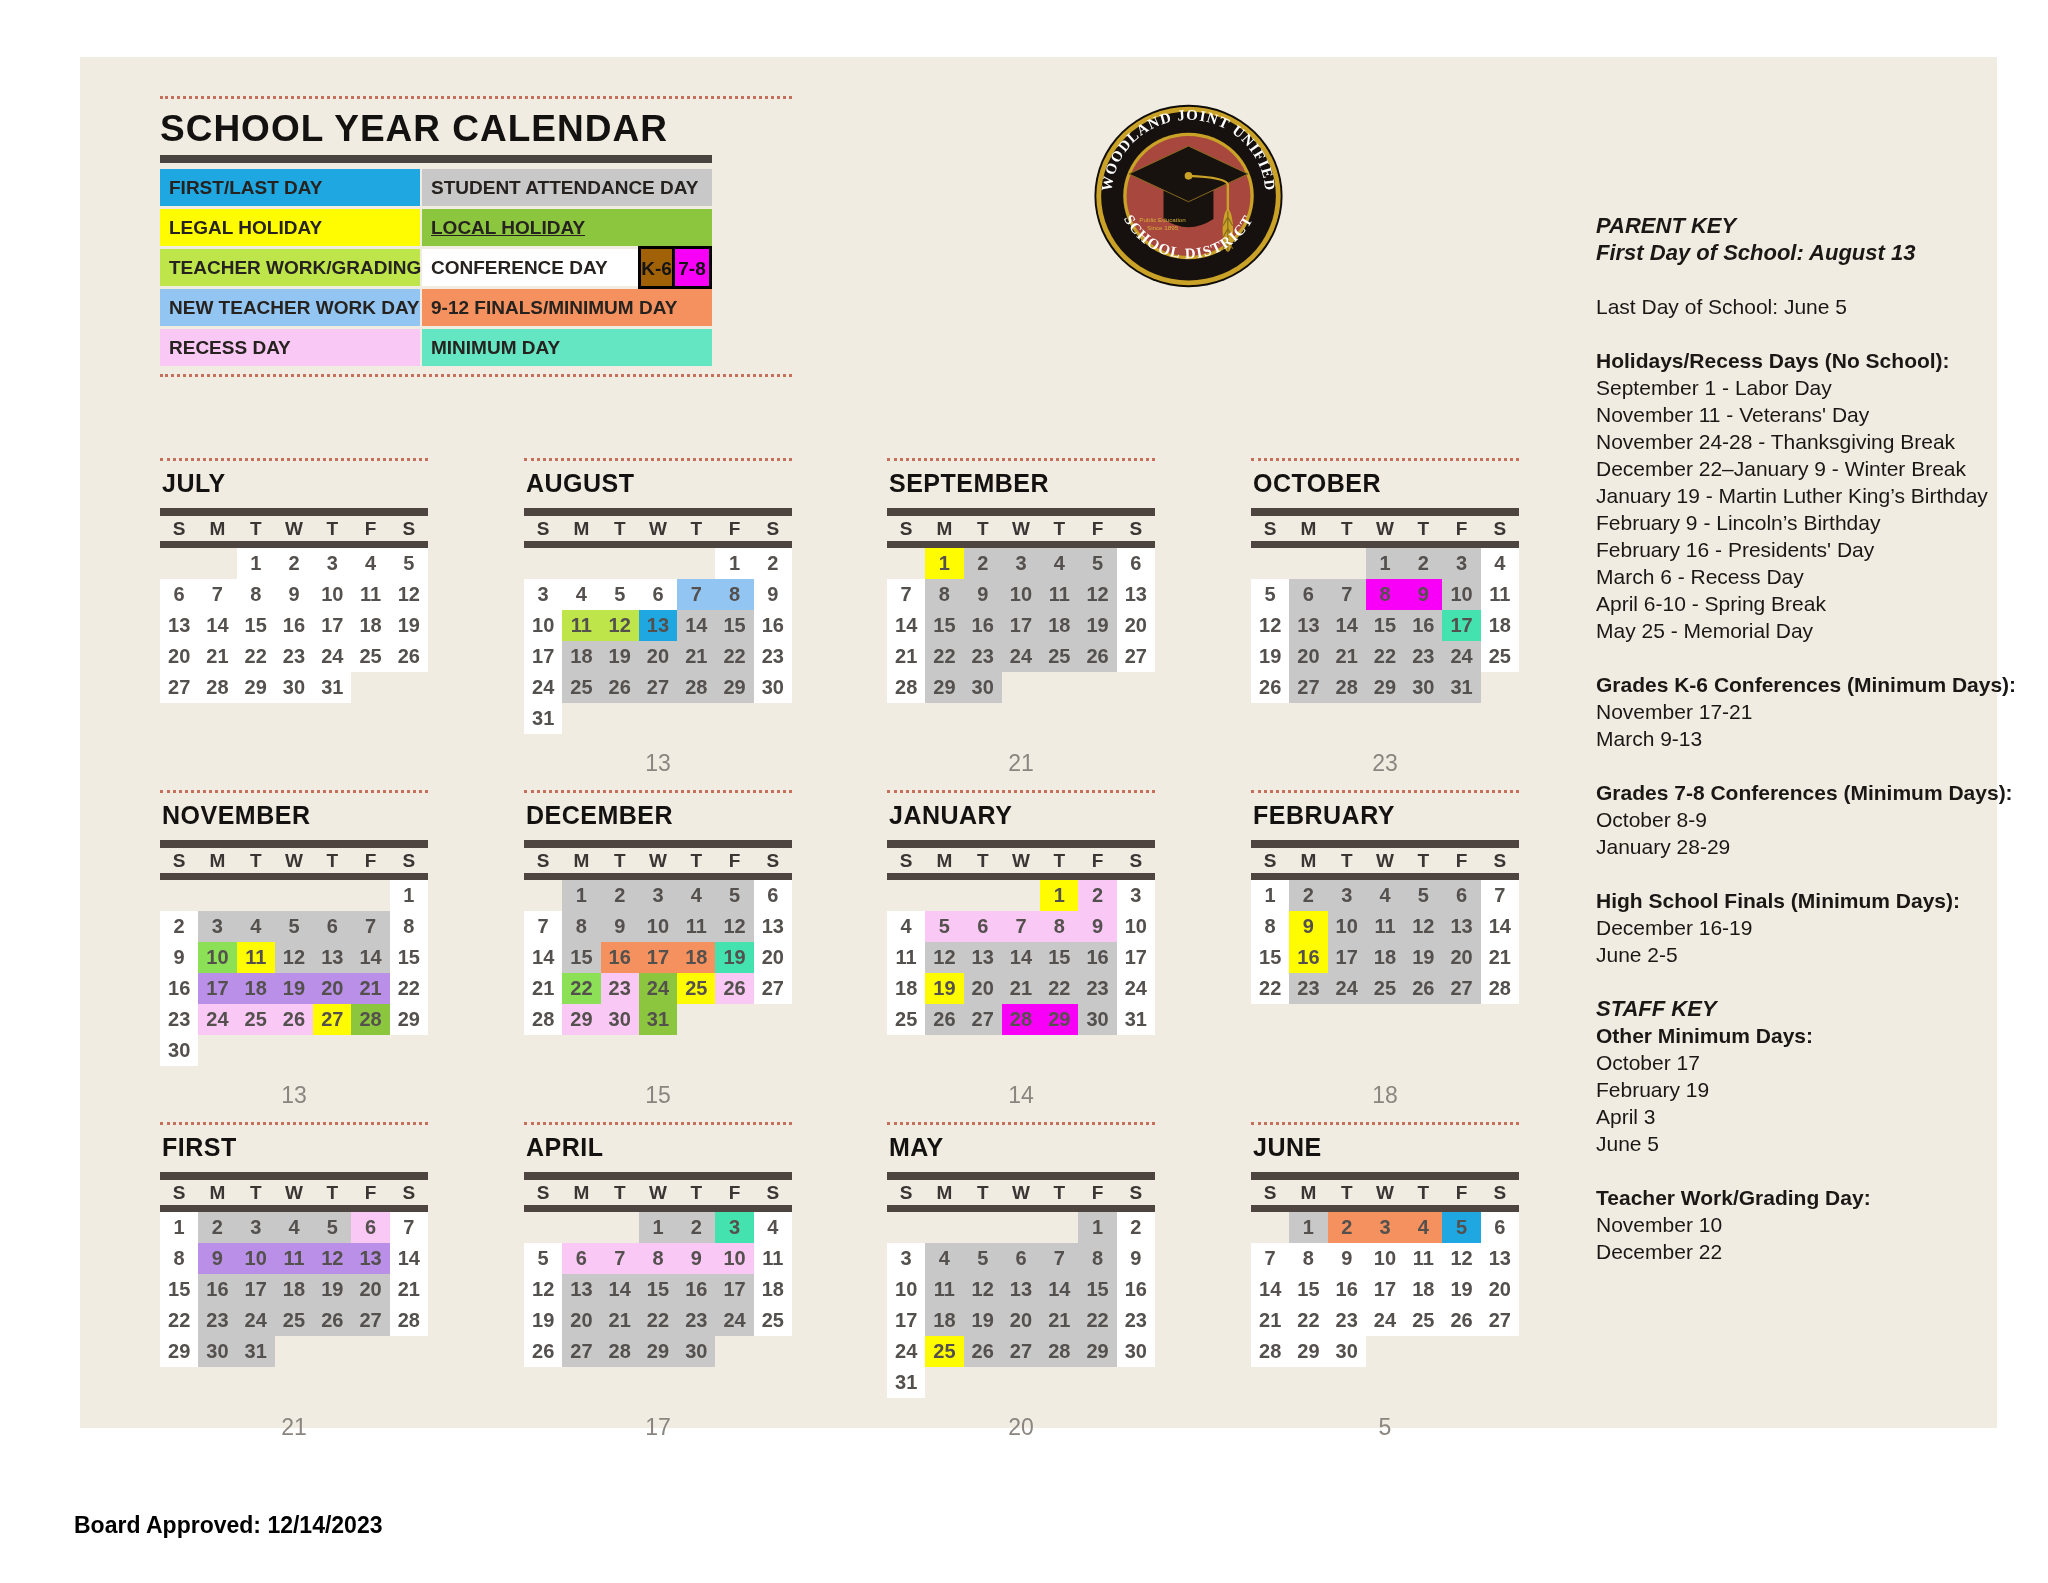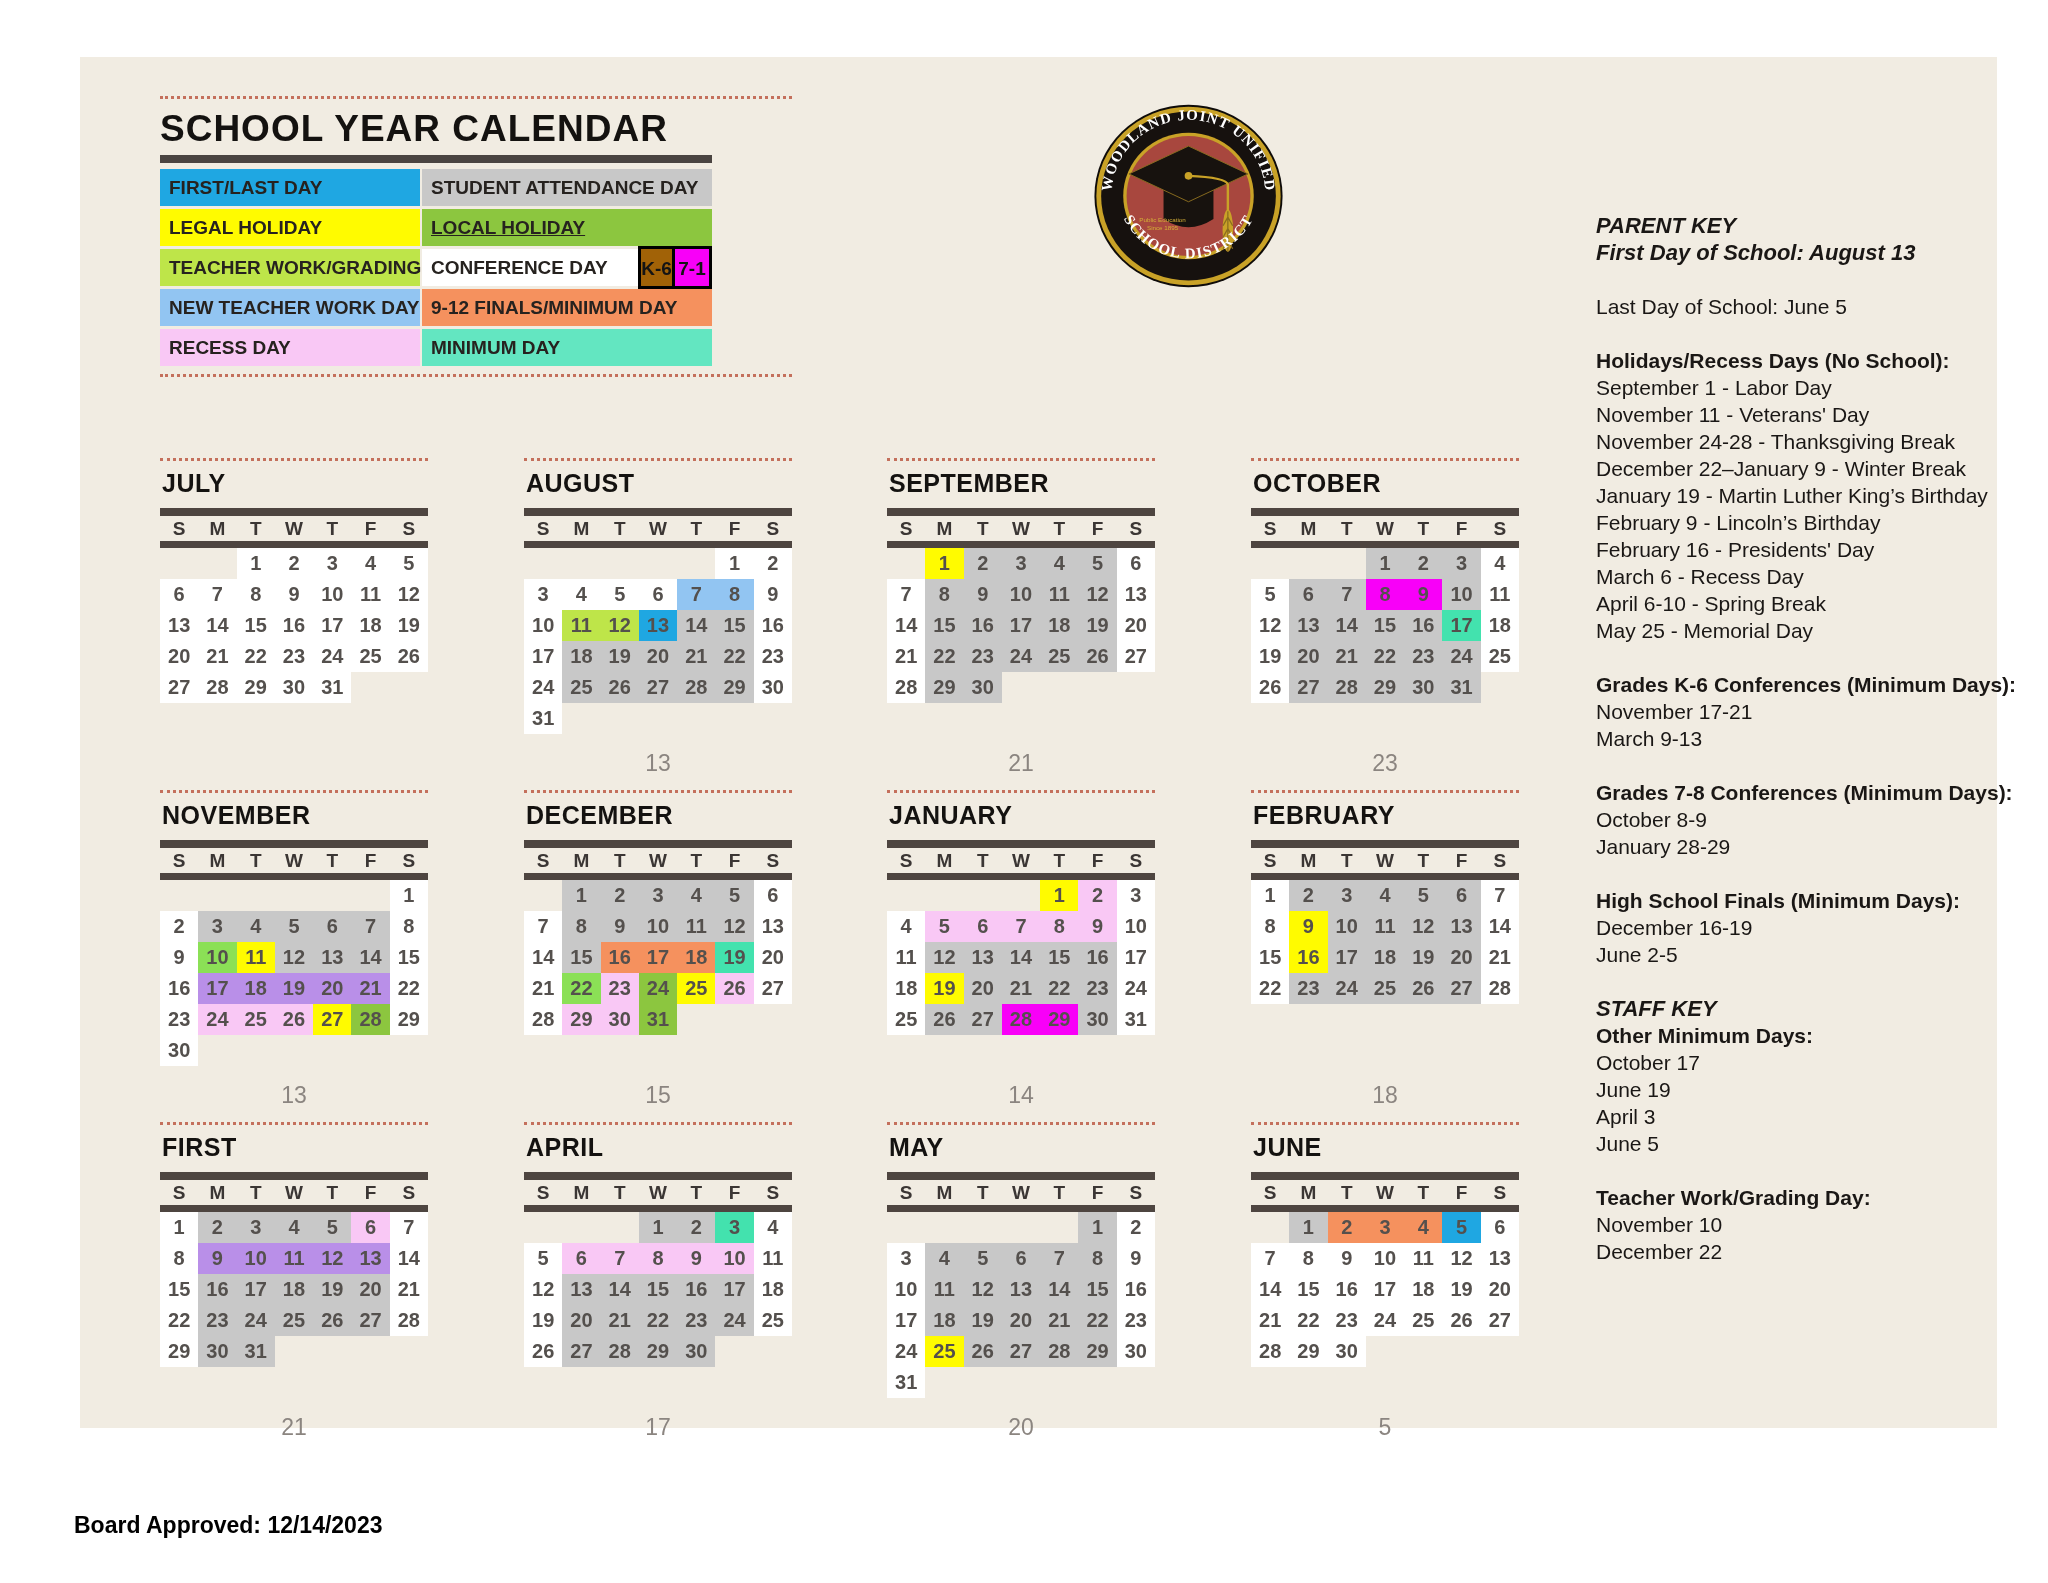--- a/index.html
+++ b/index.html
@@ -62,21 +62,21 @@
         <div class="legend-cell right" style="background: rgb(200, 200, 200);">STUDENT ATTENDANCE DAY</div>
       </div>
       <div class="legend-row">
         <div class="legend-cell left" style="background: rgb(255, 251, 0);">LEGAL HOLIDAY</div>
         <div class="legend-cell right" style="background: rgb(140, 198, 63); text-decoration: underline;">LOCAL HOLIDAY</div>
       </div>
       <div class="legend-row">
         <div class="legend-cell left" style="background: rgb(190, 229, 73);">TEACHER WORK/GRADING</div>
         <div class="legend-cell right" style="background: rgb(255, 255, 255);">CONFERENCE DAY<div class="conf-boxes">
             <div class="conf-box" style="background: #a16207;">K-6</div>
-            <div class="conf-box" style="background: rgb(248, 0, 248);">7-1</div>
+            <div class="conf-box" style="background: rgb(248, 0, 248);">7-8</div>
           </div></div>
       </div>
       <div class="legend-row">
         <div class="legend-cell left" style="background: rgb(146, 197, 242);">NEW TEACHER WORK DAY</div>
         <div class="legend-cell right" style="background: rgb(245, 145, 94);">9-12 FINALS/MINIMUM DAY</div>
       </div>
       <div class="legend-row">
         <div class="legend-cell left" style="background: rgb(249, 200, 245);">RECESS DAY</div>
         <div class="legend-cell right" style="background: rgb(99, 230, 193);">MINIMUM DAY</div>
       </div>
@@ -851,21 +851,21 @@
       <div class="pk-line">October 8-9</div>
       <div class="pk-line">January 28-29</div>
       <div class="pk-gap"></div>
       <div class="pk-line pk-b">High School Finals (Minimum Days):</div>
       <div class="pk-line">December 16-19</div>
       <div class="pk-line">June 2-5</div>
       <div class="pk-gap"></div>
       <div class="pk-line pk-bi">STAFF KEY</div>
       <div class="pk-line pk-b">Other Minimum Days:</div>
       <div class="pk-line">October 17</div>
-      <div class="pk-line">June 19</div>
+      <div class="pk-line">February 19</div>
       <div class="pk-line">April 3</div>
       <div class="pk-line">June 5</div>
       <div class="pk-gap"></div>
       <div class="pk-line pk-b">Teacher Work/Grading Day:</div>
       <div class="pk-line">November 10</div>
       <div class="pk-line">December 22</div>
     </div>
 
   <div class="board">Board Approved: 12/14/2023</div>
 </div>

